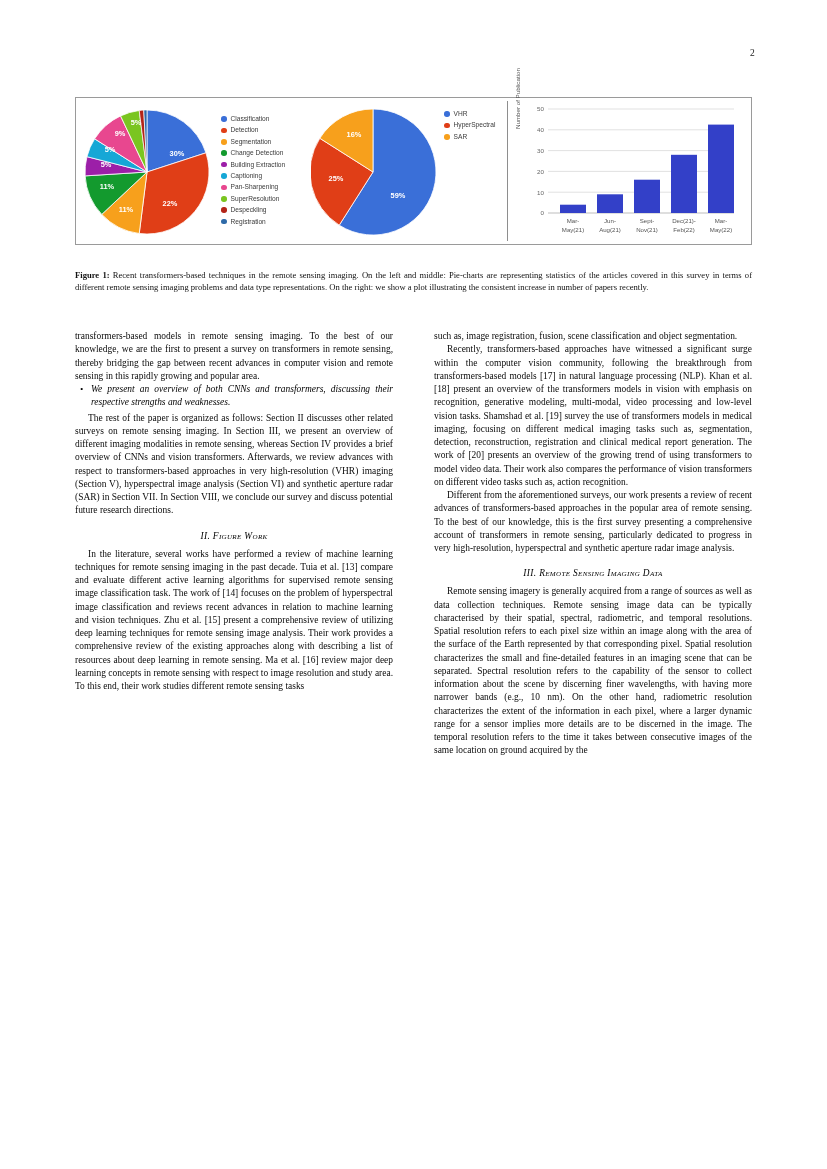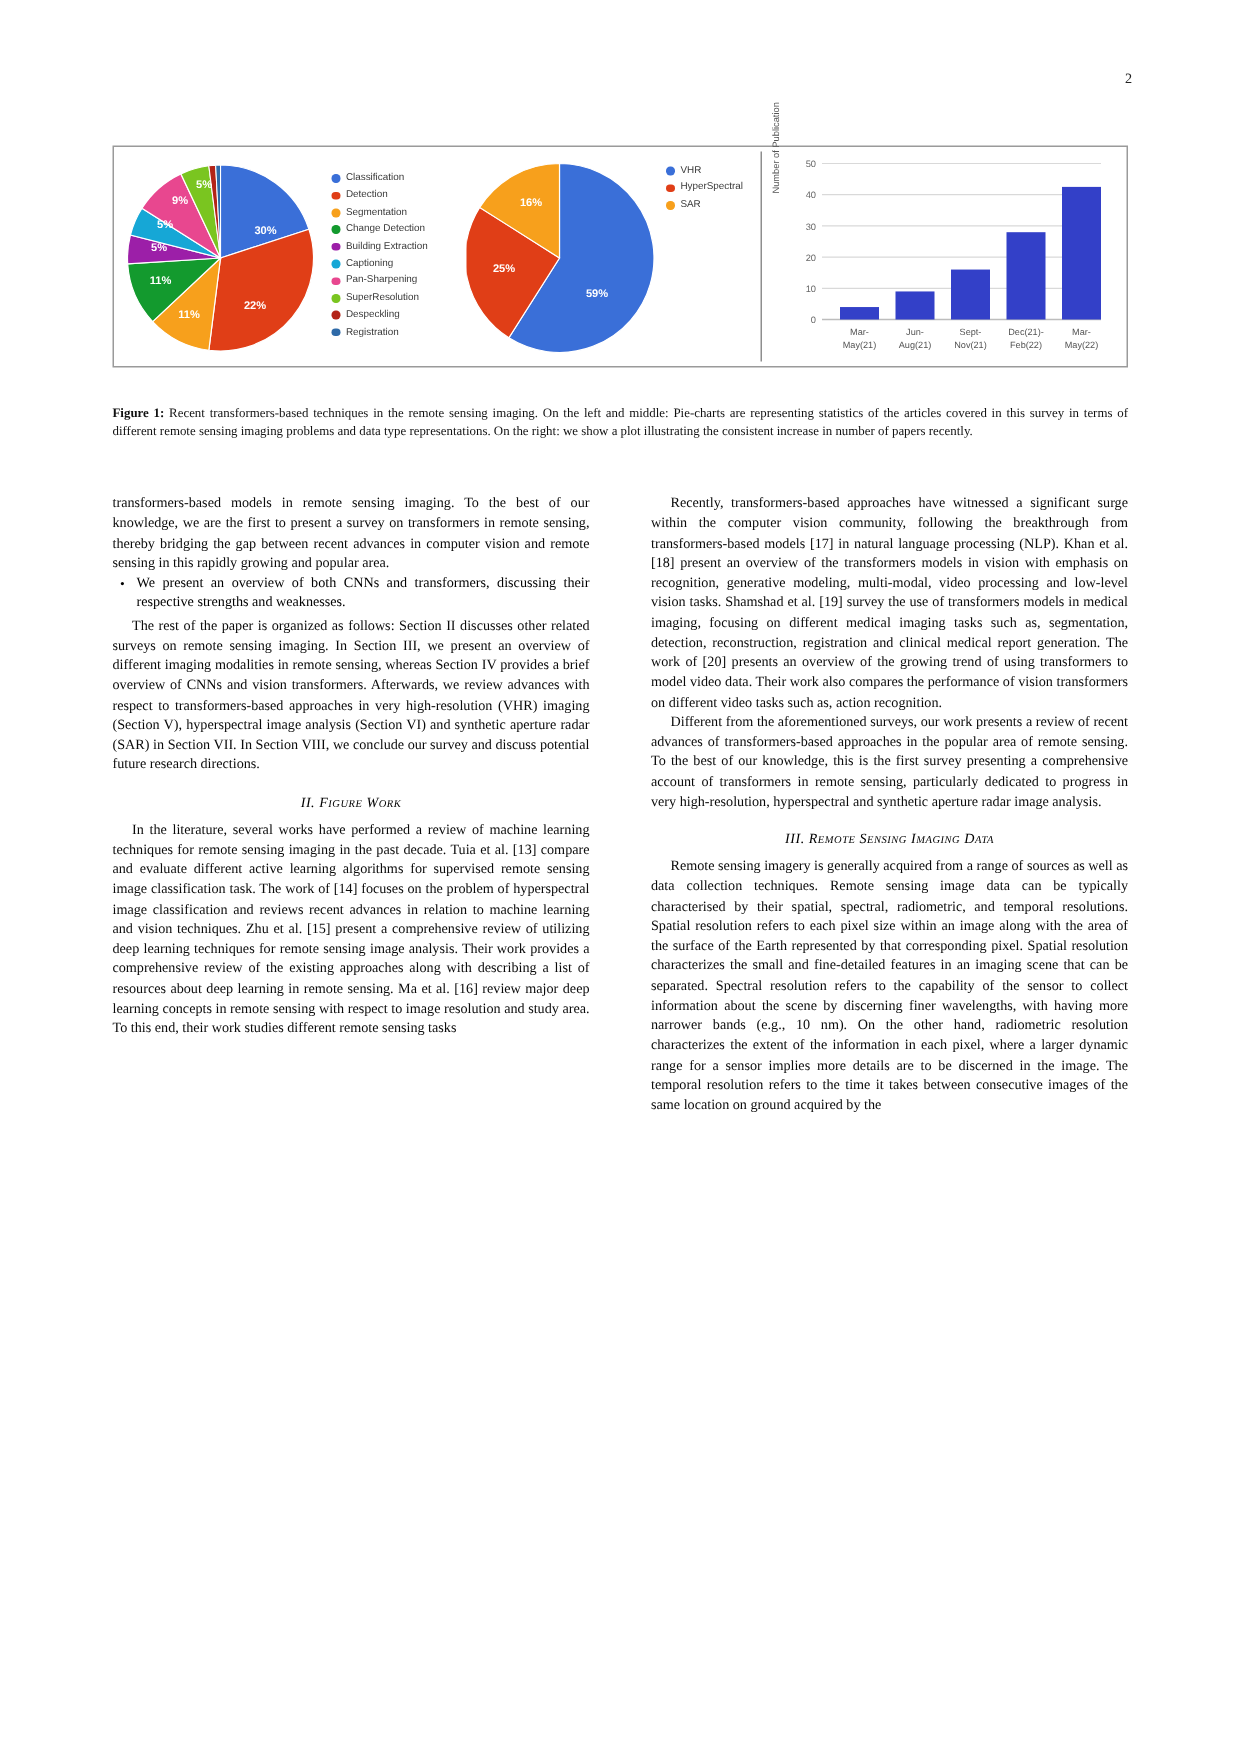--- a/index.html
+++ b/index.html
@@ -148,20 +148,21 @@
     line-height: 13.25px;
     text-align: justify;
     text-indent: 13px;
     color: #0a0a0a;
   }
   p.body.noindent { text-indent: 0; }
   ul.bullets {
     margin: 0;
     padding: 0 0 0 14px;
     list-style: none;
+    font-style: italic;
   }
   ul.bullets li {
     position: relative;
     font-size: 9.45px;
     line-height: 13.25px;
     text-align: justify;
     margin: 0;
     padding-left: 2px;
   }
   ul.bullets li::before {
@@ -357,20 +358,21 @@
       <ul class="bullets">
         <li>We present an overview of both CNNs and transformers, discussing their respective strengths and weaknesses.</li>
       </ul>
       <div class="spacer-sm"></div>
       <p class="body">The rest of the paper is organized as follows: Section II discusses other related surveys on remote sensing imaging. In Section III, we present an overview of different imaging modalities in remote sensing, whereas Section IV provides a brief overview of CNNs and vision transformers. Afterwards, we review advances with respect to transformers-based approaches in very high-resolution (VHR) imaging (Section V), hyperspectral image analysis (Section VI) and synthetic aperture radar (SAR) in Section VII. In Section VIII, we conclude our survey and discuss potential future research directions.</p>
       <h2 class="section">II.  Figure Work</h2>
       <p class="body">In the literature, several works have performed a review of machine learning techniques for remote sensing imaging in the past decade. Tuia et al. [13] compare and evaluate different active learning algorithms for supervised remote sensing image classification task. The work of [14] focuses on the problem of hyperspectral image classification and reviews recent advances in relation to machine learning and vision techniques. Zhu et al. [15] present a comprehensive review of utilizing deep learning techniques for remote sensing image analysis. Their work provides a comprehensive review of the existing approaches along with describing a list of resources about deep learning in remote sensing. Ma et al. [16] review major deep learning concepts in remote sensing with respect to image resolution and study area. To this end, their work studies different remote sensing tasks</p>
     </div>
 
     <div class="col">
+      <p class="body noindent">such as, image registration, fusion, scene classification and object segmentation.</p>
       <p class="body">Recently, transformers-based approaches have witnessed a significant surge within the computer vision community, following the breakthrough from transformers-based models [17] in natural language processing (NLP). Khan et al. [18] present an overview of the transformers models in vision with emphasis on recognition, generative modeling, multi-modal, video processing and low-level vision tasks. Shamshad et al. [19] survey the use of transformers models in medical imaging, focusing on different medical imaging tasks such as, segmentation, detection, reconstruction, registration and clinical medical report generation. The work of [20] presents an overview of the growing trend of using transformers to model video data. Their work also compares the performance of vision transformers on different video tasks such as, action recognition.</p>
       <p class="body">Different from the aforementioned surveys, our work presents a review of recent advances of transformers-based approaches in the popular area of remote sensing. To the best of our knowledge, this is the first survey presenting a comprehensive account of transformers in remote sensing, particularly dedicated to progress in very high-resolution, hyperspectral and synthetic aperture radar image analysis.</p>
       <h2 class="section">III.  Remote Sensing Imaging Data</h2>
       <p class="body">Remote sensing imagery is generally acquired from a range of sources as well as data collection techniques. Remote sensing image data can be typically characterised by their spatial, spectral, radiometric, and temporal resolutions. Spatial resolution refers to each pixel size within an image along with the area of the surface of the Earth represented by that corresponding pixel. Spatial resolution characterizes the small and fine-detailed features in an imaging scene that can be separated. Spectral resolution refers to the capability of the sensor to collect information about the scene by discerning finer wavelengths, with having more narrower bands (e.g., 10 nm). On the other hand, radiometric resolution characterizes the extent of the information in each pixel, where a larger dynamic range for a sensor implies more details are to be discerned in the image. The temporal resolution refers to the time it takes between consecutive images of the same location on ground acquired by the</p>
     </div>
 
   </div>
 
 </div>
 

